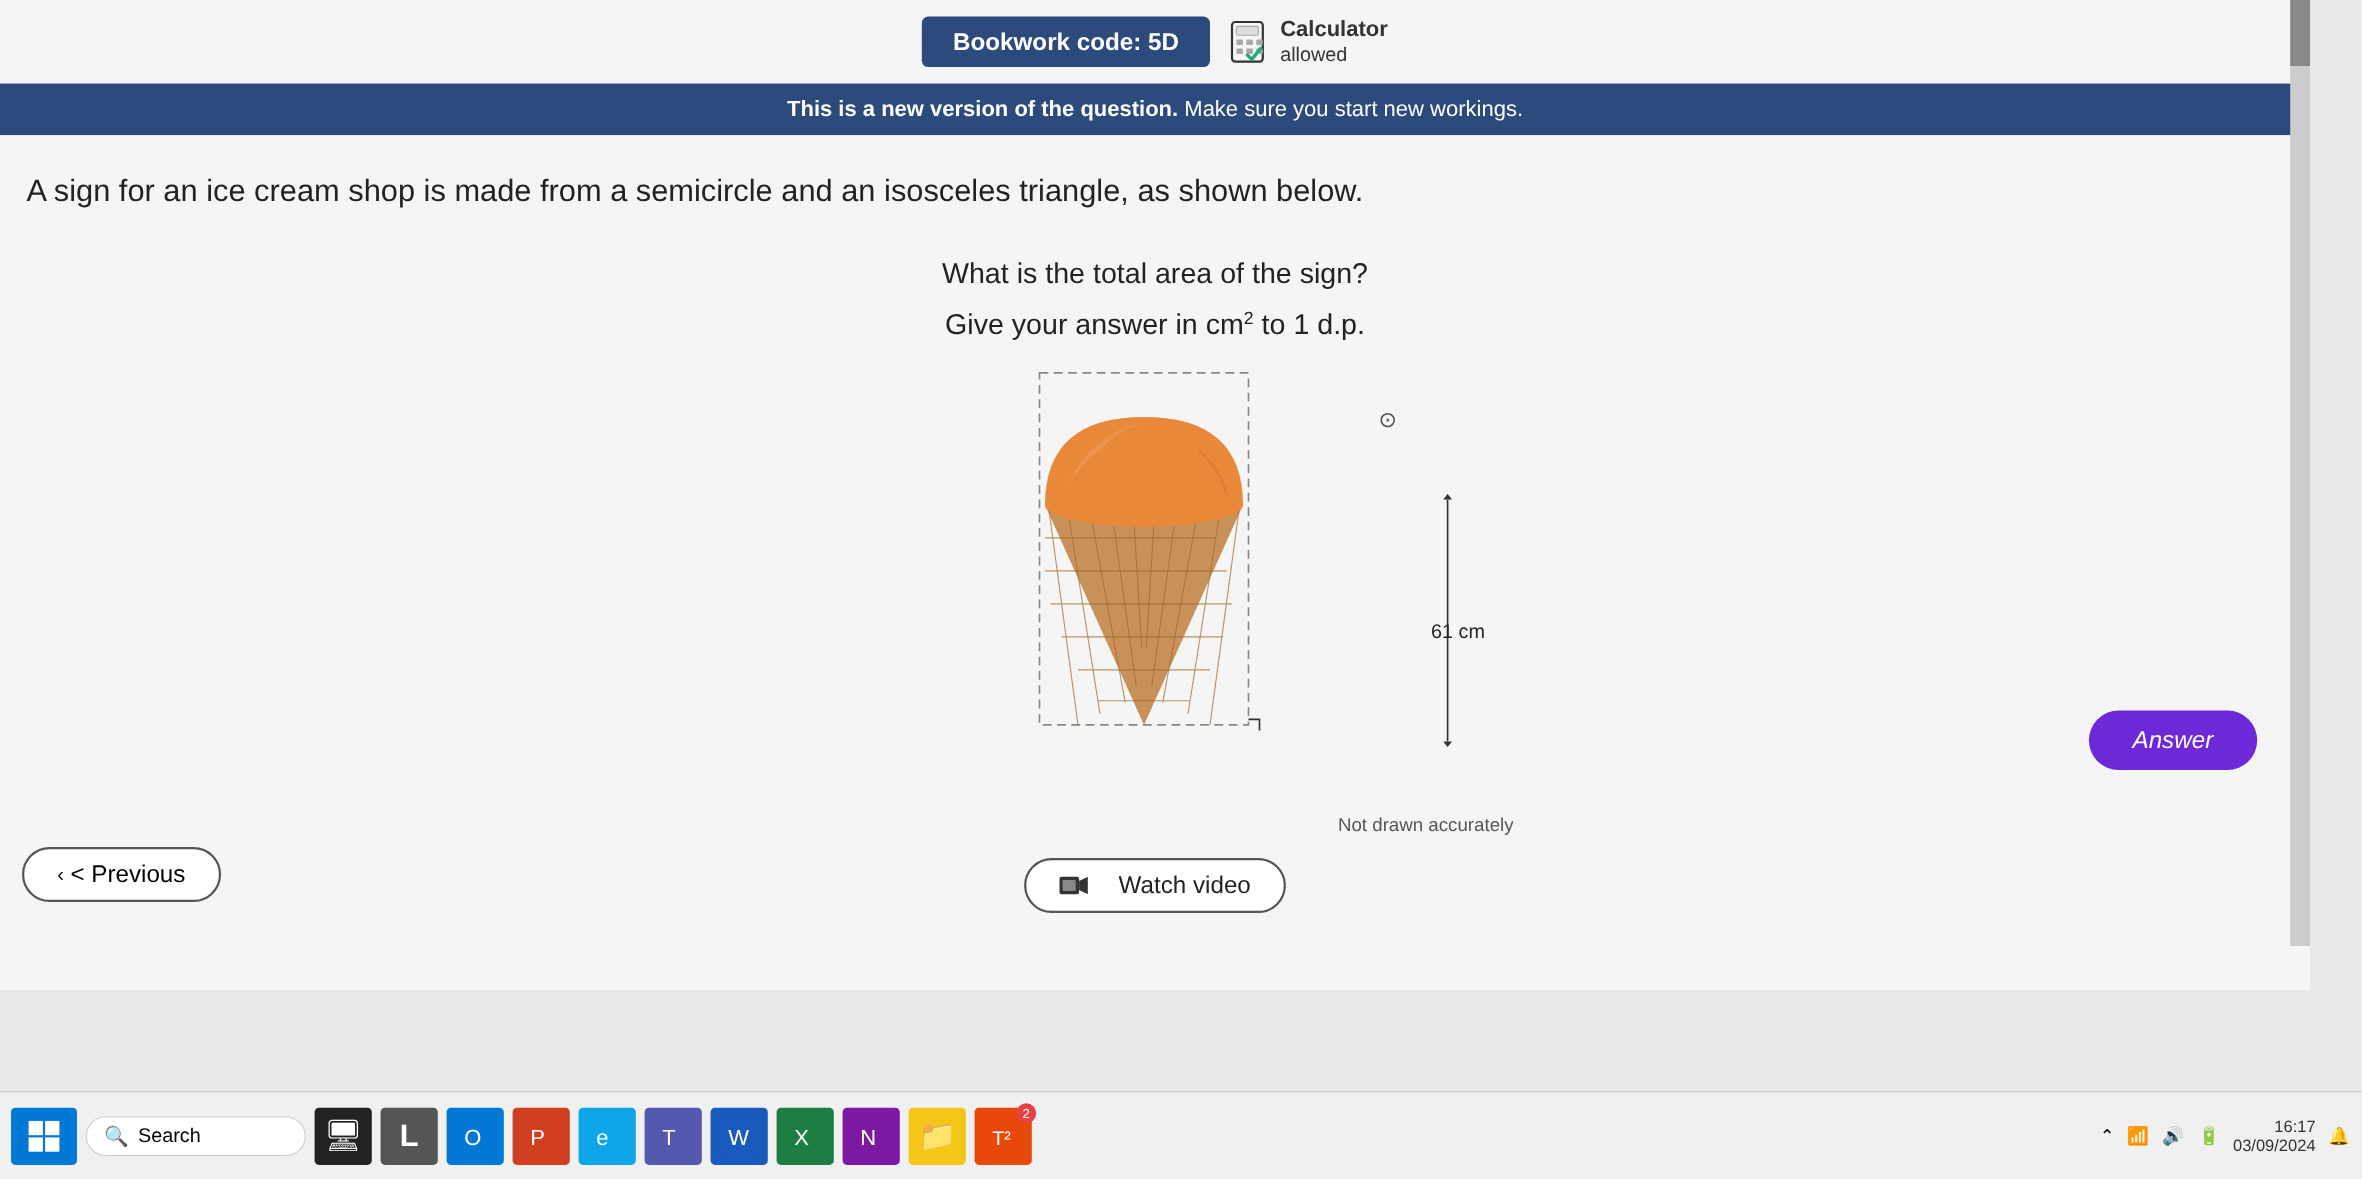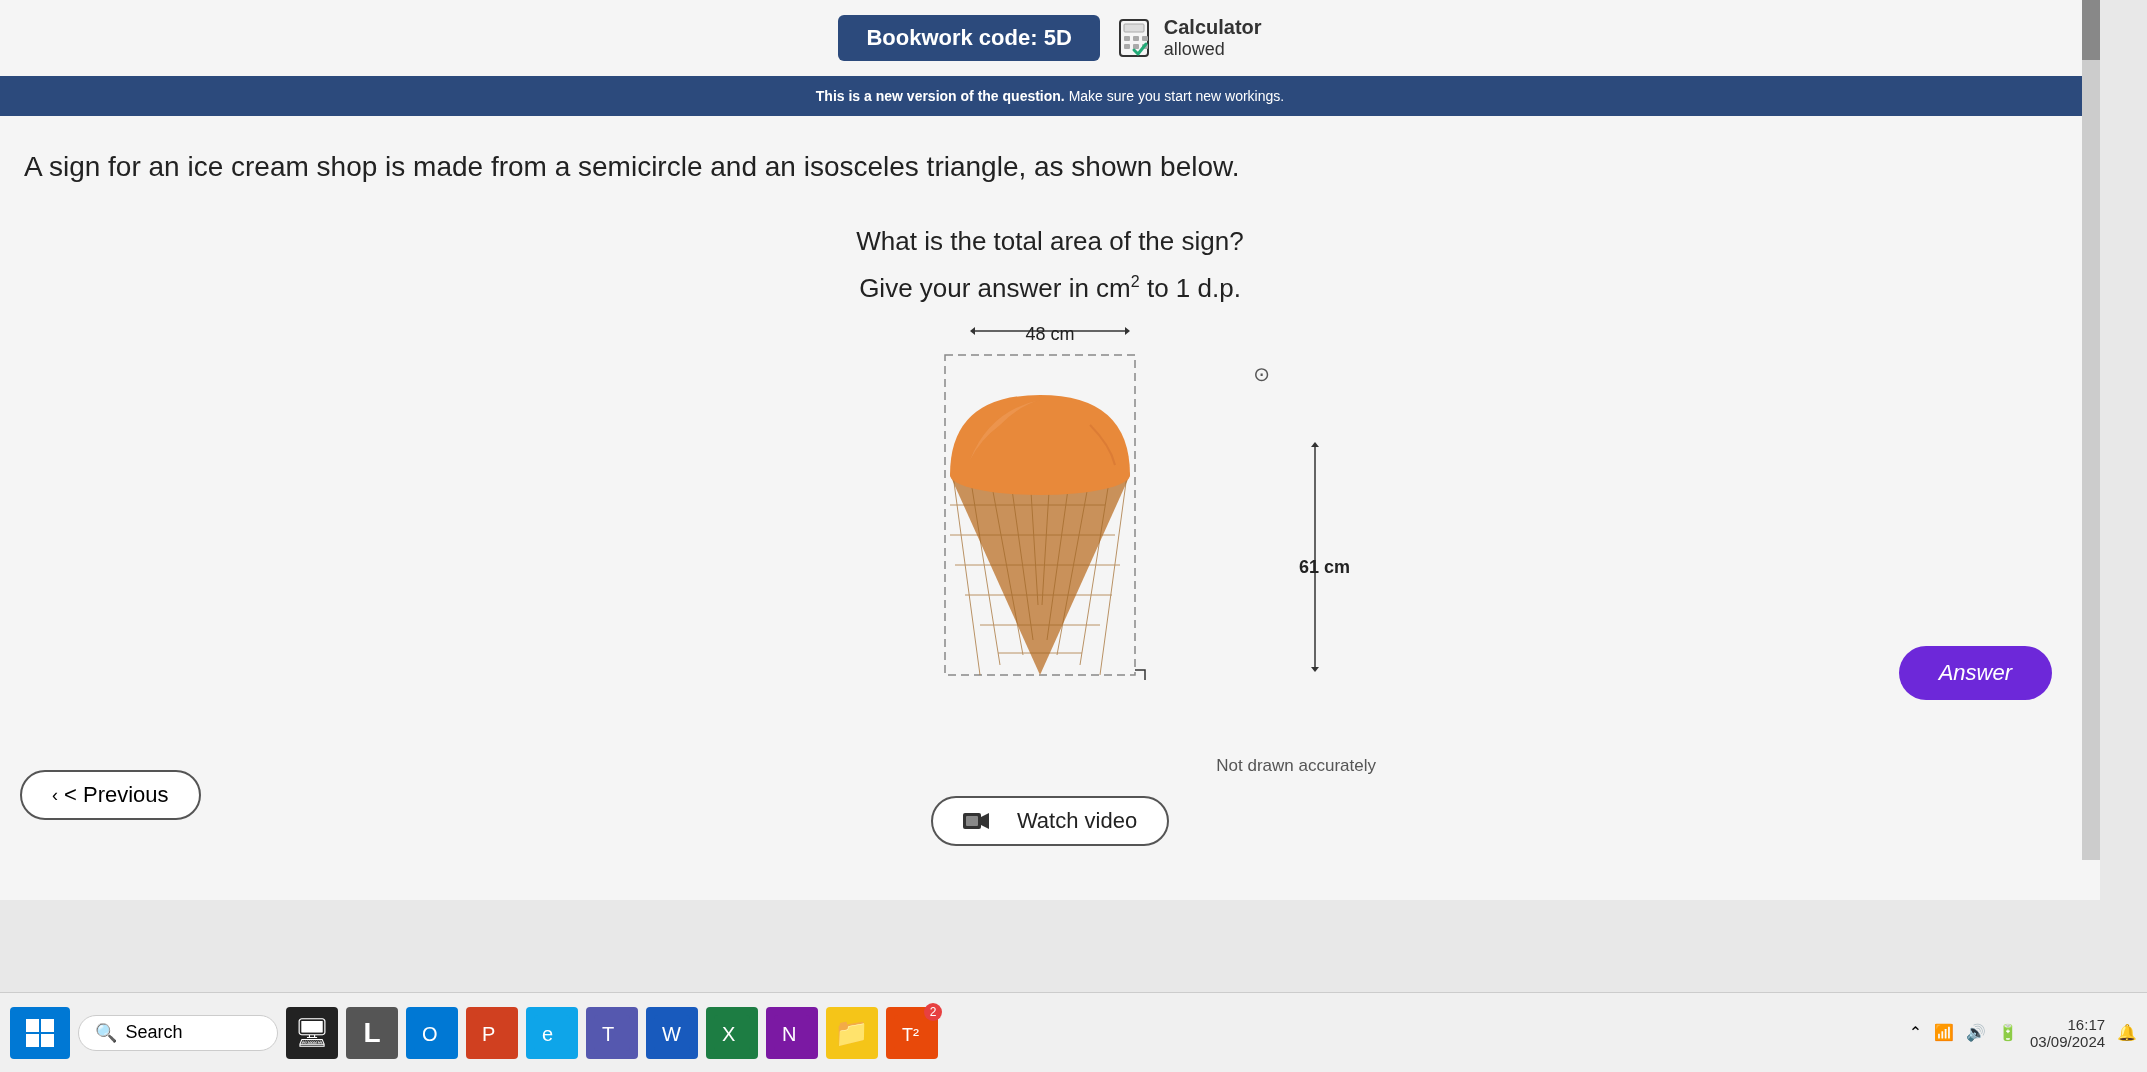--- a/index.html
+++ b/index.html
@@ -49,21 +49,21 @@
       font-size: 20px;
       color: #333;
     }
 
     
     .new-version-banner {
       background: #2c4a7c;
       color: white;
       text-align: center;
       padding: 12px;
-      font-size: 14px;
+      font-size: 20px;
       width: 100%;
     }
 
     .new-version-banner strong {
       font-weight: bold;
     }
 
     
     .question-area {
       padding: 30px 24px;
@@ -277,32 +277,20 @@
     <div class="question-sub">
       <div>What is the total area of the sign?</div>
       <div>
         <span>Give your answer in cm</span><sup>2</sup><span> to 1 d.p.</span>
       </div>
     </div>
 
     <div style="display:flex; justify-content:center; margin: 10px 0 10px 0;">
       <div style="position:relative; width:420px;">
 
-        <div style="position:relative; text-align:center; margin-bottom:0;">
-          <div style="display:flex; align-items:center; justify-content:center; gap:4px; font-size:18px; margin-bottom:2px;">
-            <svg width="160" height="18">
-              <line x1="5" y1="9" x2="155" y2="9" stroke="#333" stroke-width="1.5"></line>
-              <polygon points="5,5 5,13 0,9" fill="#333"></polygon>
-              <polygon points="155,5 155,13 160,9" fill="#333"></polygon>
-            </svg>
-          </div>
-          <div style="font-size:18px; color:#222; margin-top:-18px; text-align:center;">
-            <span>48 cm</span>
-          </div>
-        </div>
 
         <svg class="ice-cream-svg" width="320" height="380" viewBox="0 0 320 380">
 
           <rect x="55" y="10" width="190" height="320" fill="none" stroke="#888" stroke-width="1.5" stroke-dasharray="8,5"></rect>
 
           <polygon points="150,330 60,130 240,130" fill="#c9915a"></polygon>
 
           <g stroke="#a06828" stroke-width="1" opacity="0.7">
             <line x1="63" y1="130" x2="90" y2="330"></line>
             <line x1="80" y1="130" x2="110" y2="320"></line>
@@ -333,21 +321,21 @@
         </svg>
 
         <div style="position:absolute; top:40px; right:-10px; font-size:20px; color:#555;">⊙</div>
 
         <div style="position:absolute; right:-90px; top:120px; display:flex; flex-direction:column; align-items:center;">
           <svg width="30" height="230">
             <line x1="15" y1="5" x2="15" y2="225" stroke="#333" stroke-width="1.5"></line>
             <polygon points="11,5 19,5 15,0" fill="#333"></polygon>
             <polygon points="11,225 19,225 15,230" fill="#333"></polygon>
           </svg>
-          <div style="font-size:18px; color:#222; margin-top:-115px; margin-left:18px;font-weight:bold;">61 cm</div>
+          <div style="font-size:18px; color:#222; margin-top:-115px; margin-left:18px;">61 cm</div>
         </div>
 
       </div>
     </div>
 
     <div class="not-drawn" style="text-align:right; margin-right:700px;margin-top:31px;">Not drawn accurately</div>
 
     <div class="watch-video-area">
       <button class="watch-video-btn">
         <svg width="26" height="20" viewBox="0 0 26 20">

